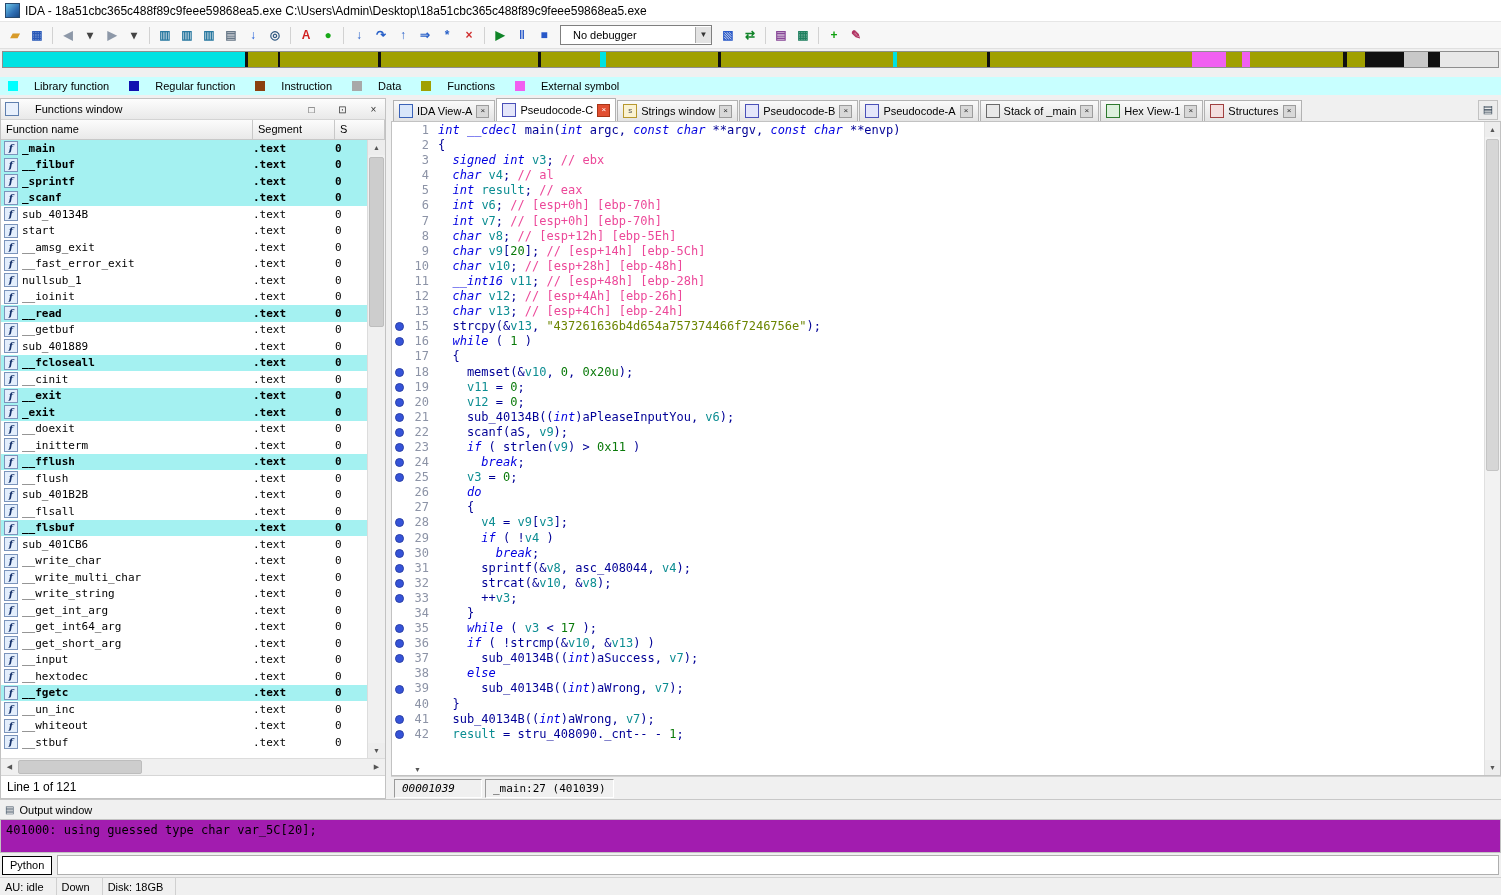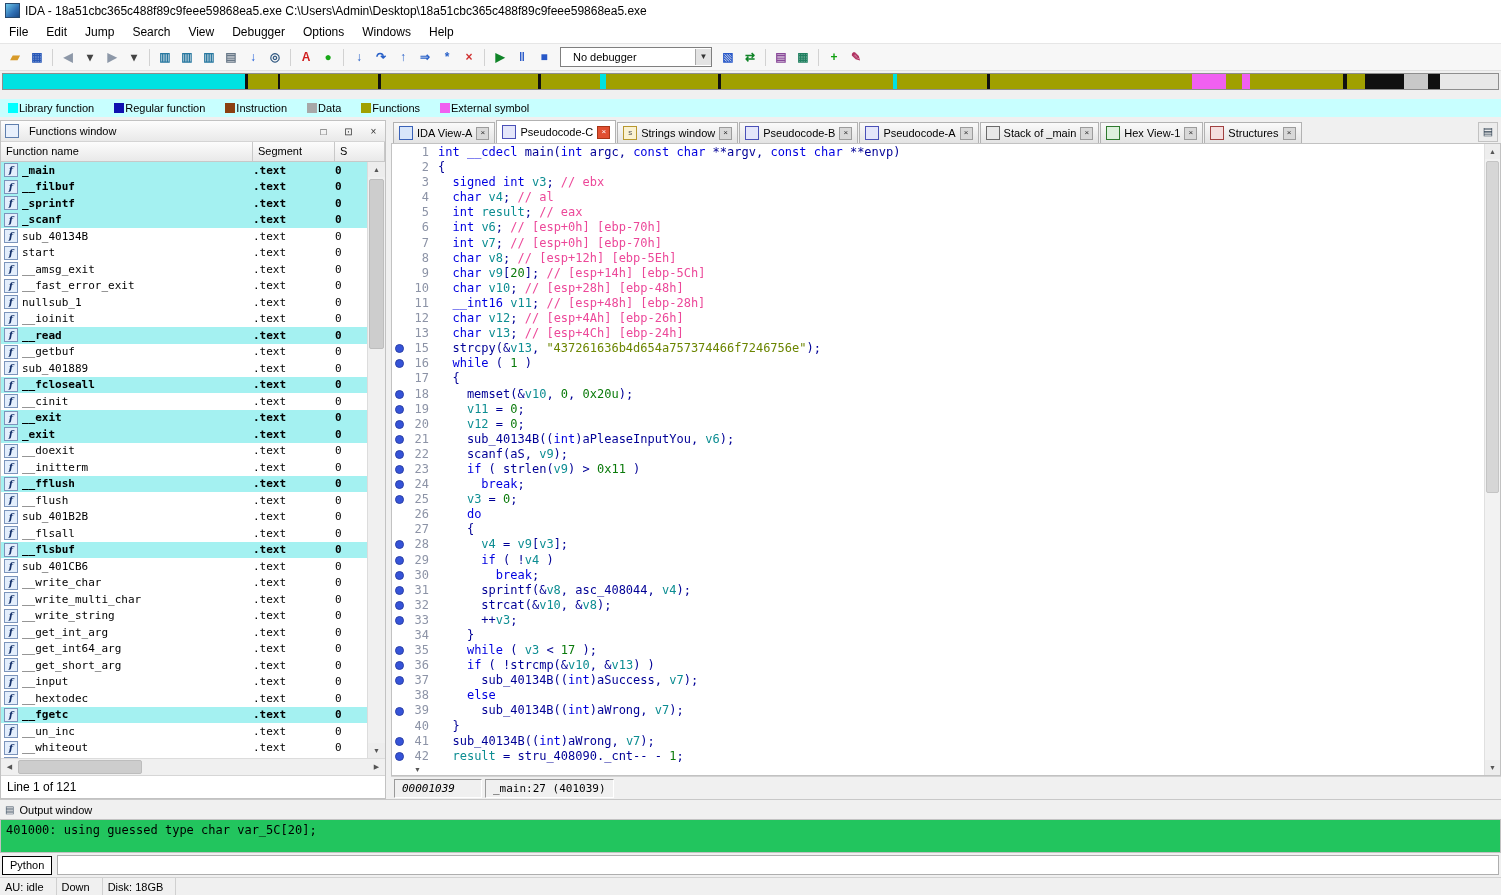--- a/index.html
+++ b/index.html
@@ -17,27 +17,27 @@
   .tb-icon{width:20px;height:20px;display:flex;align-items:center;justify-content:center;font-size:12px;margin:0 1px;}
   .tb-sep{width:1px;height:17px;background:#d2d2d2;margin:0 4px;}
   .combo{width:150px;height:18px;border:1px solid #7f7f7f;background:#fff;display:flex;align-items:center;font-size:11px;margin:0 5px;}
   .combo-text{flex:1;padding-left:4px;margin-left:8px;}
   .combo-arrow{width:15px;height:16px;background:#e3e3e3;border-left:1px solid #a8a8a8;text-align:center;font-size:8px;line-height:16px;color:#333;}
   
   .navband{height:15px;margin:2px 2px 1px 2px;border:1px solid #8e8e8e;display:flex;flex:0 0 auto;background:#a0a000;}
   .nav-seg{height:100%;flex:0 0 auto;}
   
   .legend{height:18px;background:#c8ffff;display:flex;align-items:center;gap:20px;padding-left:8px;font-size:11px;margin-top:8px;margin-bottom:3px;flex:0 0 auto;}
-  .legend-item{display:flex;align-items:center;gap:1px;}
+  .legend-item{display:flex;align-items:center;gap:16px;}
   .legend-swatch{width:10px;height:10px;flex:0 0 auto;}
 
   
   .main{flex:1;display:flex;min-height:0;}
   .left-panel{width:384px;flex:0 0 auto;display:flex;flex-direction:column;background:#fff;border:1px solid #c2c2c2;}
-  .lp-title{height:20px;background:linear-gradient(#fdfdfd,#e9e9e9);border-bottom:1px solid #d4d4d4;display:flex;align-items:center;gap:10px;padding:0 4px;font-size:11px;flex:0 0 auto;}
+  .lp-title{height:20px;background:linear-gradient(#fdfdfd,#e9e9e9);border-bottom:1px solid #d4d4d4;display:flex;align-items:center;gap:16px;padding:0 4px;font-size:11px;flex:0 0 auto;}
   .lp-title-icon{width:12px;height:12px;border:1px solid #5f7fae;background:#e8f0fc;flex:0 0 auto;}
   .spacer{flex:1;}
   .win-btn{width:15px;height:14px;display:flex;align-items:center;justify-content:center;font-size:10px;color:#333;}
   .lp-header{display:flex;height:20px;flex:0 0 auto;font-size:11px;}
   .col-h{background:linear-gradient(#fcfcfc,#e9e9e9);border-right:1px solid #c8c8c8;border-bottom:1px solid #c8c8c8;padding:3px 0 0 5px;box-sizing:border-box;overflow:hidden;white-space:nowrap;}
   .c1{width:252px;}
   .c2{width:82px;}
   .c3{flex:1;}
   .lp-body{flex:1;display:flex;min-height:0;}
   .fn-list{flex:1;overflow:hidden;font-family:"DejaVu Sans Mono",monospace;font-size:11px;}
@@ -68,60 +68,49 @@
   .tab.active .tab-close{background:#e14f31;border-color:#a93517;color:#fff;}
   .tab-list-btn{margin-left:auto;margin-right:3px;width:18px;height:18px;display:flex;align-items:center;justify-content:center;font-size:11px;color:#345;background:#ececec;border:1px solid #c2c2c2;align-self:center;}
 
   .code-wrap{flex:1;min-height:0;background:#fff;border:1px solid #c2c2c2;display:flex;position:relative;}
   .code-area{flex:1;overflow:hidden;font-family:"DejaVu Sans Mono",monospace;font-size:12px;line-height:15.1px;padding-top:1px;}
   .code-line{display:flex;white-space:pre;height:15.1px;}
   .dot{width:15px;flex:0 0 auto;display:flex;align-items:center;justify-content:center;}
   .dot.on::before{content:"";width:7px;height:7px;border-radius:50%;background:#3553d8;border:1px solid #2a3fa8;}
   .lnum{width:22px;flex:0 0 auto;text-align:right;color:#8c93a6;margin-right:9px;}
   .tok-d{color:#000096;}
-  .tok-k{color:#0000e0;}
+  .tok-k{color:#0000e0;font-style:italic;}
   .tok-v{color:#0c8d92;}
   .tok-n{color:#0a7a0a;}
   .tok-s{color:#6b8500;}
   .tok-c{color:#ec4899;}
   .gutter-chevron{position:absolute;left:22px;bottom:2px;font-size:7px;color:#555;}
   .code-vscroll{width:15px;flex:0 0 auto;background:#f2f2f2;border-left:1px solid #e0e0e0;display:flex;flex-direction:column;align-items:center;}
   .cvs-thumb{width:11px;height:330px;background:#d6d6d6;border:1px solid #c4c4c4;border-radius:2px;margin-top:2px;}
   .code-status{height:22px;flex:0 0 auto;background:#f0f0f0;display:flex;align-items:center;gap:3px;padding-left:3px;font-size:11px;border-top:1px solid #d2d2d2;}
   .cs-cell{border:1px solid;border-color:#9a9a9a #fff #fff #9a9a9a;background:#f0f0f0;padding:2px 7px;font-family:"DejaVu Sans Mono",monospace;white-space:nowrap;}
   .cs1{min-width:72px;font-style:italic;}
 
   .output-title{height:19px;flex:0 0 auto;background:#f0f0f0;border-top:1px solid #c8c8c8;display:flex;align-items:center;gap:5px;font-size:11px;padding-left:5px;}
   .ow-icon{font-size:10px;color:#456;}
-  .output-body{height:26px;flex:0 0 auto;background:#22c55e;border:1px solid #c2c2c2;font-family:"DejaVu Sans Mono",monospace;font-size:12px;padding:3px 5px;overflow:hidden;}
+  .output-body{height:26px;flex:0 0 auto;background:#a21caf;border:1px solid #c2c2c2;font-family:"DejaVu Sans Mono",monospace;font-size:12px;padding:3px 5px;overflow:hidden;}
   .python-bar{height:22px;flex:0 0 auto;display:flex;align-items:center;gap:5px;background:#f0f0f0;padding:1px 2px;}
   .python-label{border:1px solid #000;background:#fff;font-size:11px;padding:1px 7px;height:15px;display:flex;align-items:center;}
   .python-input{flex:1;height:16px;border:1px solid #aeaeae;background:#fff;outline:none;font-family:"DejaVu Sans Mono",monospace;font-size:12px;}
   .statusbar{height:17px;flex:0 0 auto;background:#f0f0f0;border-top:1px solid #d2d2d2;display:flex;align-items:center;font-size:11px;}
   .sb-cell{padding:0 12px 0 5px;border-right:1px solid #d0d0d0;height:100%;display:flex;align-items:center;white-space:nowrap;}
 </style>
 </head>
 <body>
 
 <div class="app">
   <div class="titlebar">
     <span class="app-icon"></span>
     <span>IDA - 18a51cbc365c488f89c9feee59868ea5.exe C:\Users\Admin\Desktop\18a51cbc365c488f89c9feee59868ea5.exe</span>
   </div>
-  <div class="menubar">
-      <div class="menu-item">File</div>
-      <div class="menu-item">Edit</div>
-      <div class="menu-item">Jump</div>
-      <div class="menu-item">Search</div>
-      <div class="menu-item">View</div>
-      <div class="menu-item">Debugger</div>
-      <div class="menu-item">Options</div>
-      <div class="menu-item">Windows</div>
-      <div class="menu-item">Help</div>
-    </div>
   <div class="toolbar">
       <div class="tb-icon" style="color: rgb(216, 155, 42); font-weight: bold;">▰</div>
       <div class="tb-icon" style="color: rgb(40, 88, 184); font-weight: bold;">▦</div>
       <div class="tb-sep"></div>
       <div class="tb-icon" style="color: rgb(141, 152, 168); font-weight: bold;">◀</div>
       <div class="tb-icon" style="color: rgb(68, 68, 68); font-weight: bold;">▾</div>
       <div class="tb-icon" style="color: rgb(141, 152, 168); font-weight: bold;">▶</div>
       <div class="tb-icon" style="color: rgb(68, 68, 68); font-weight: bold;">▾</div>
       <div class="tb-sep"></div>
       <div class="tb-icon" style="color: rgb(40, 120, 160); font-weight: bold;">▥</div>

